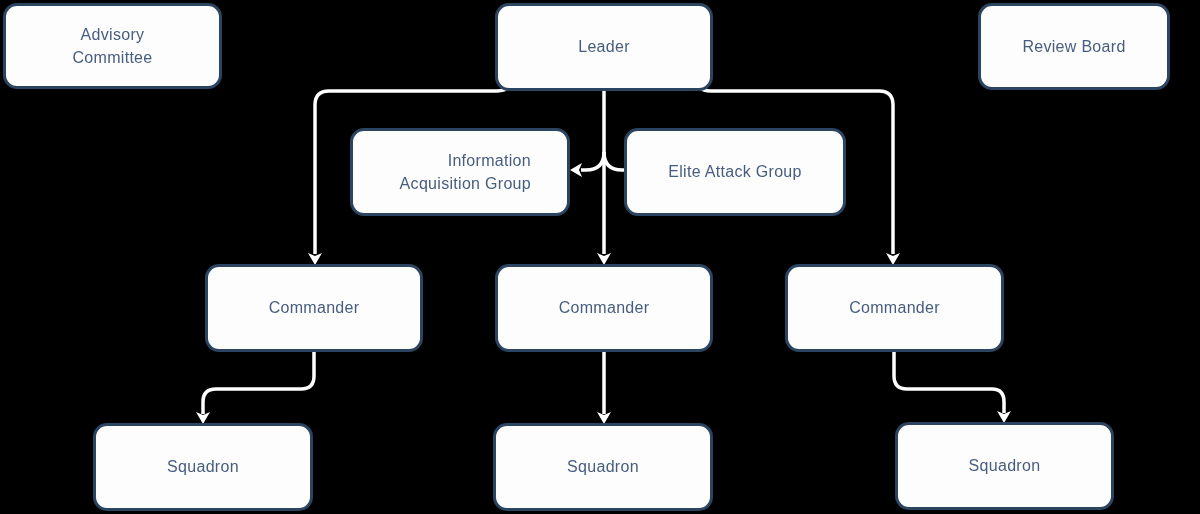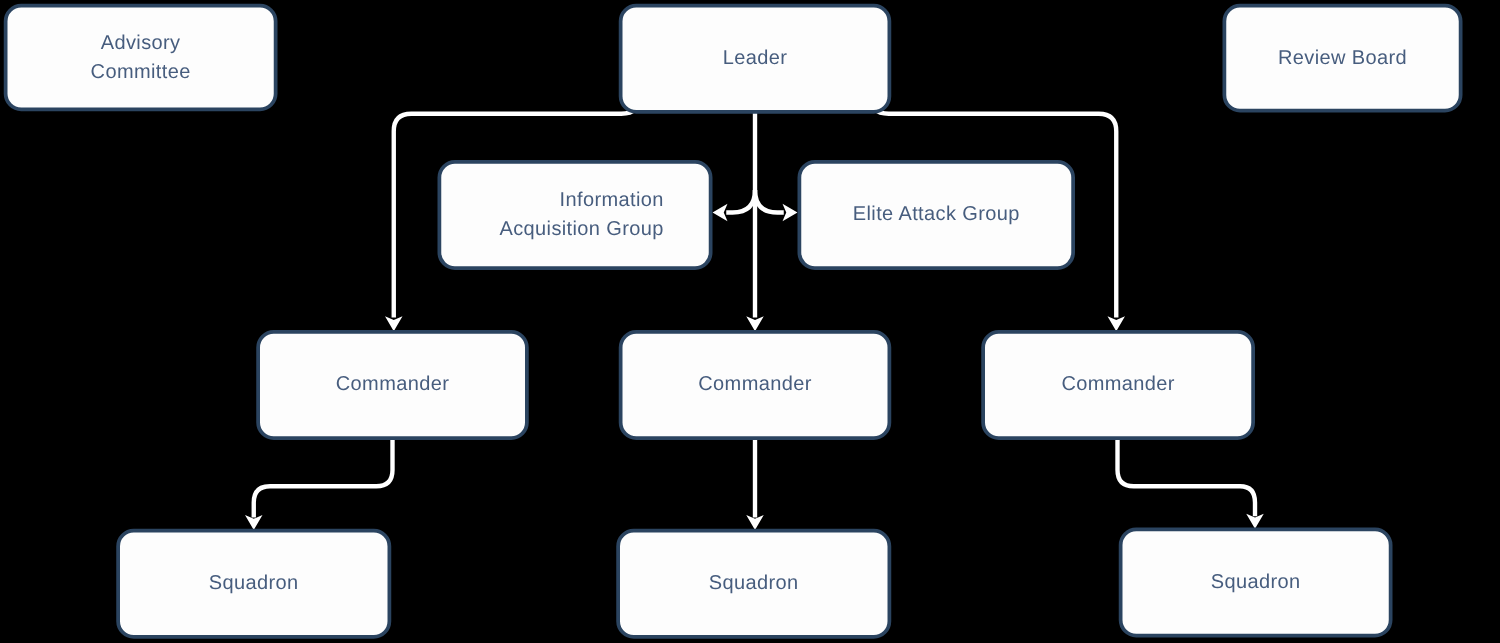--- a/index.html
+++ b/index.html
@@ -32,21 +32,21 @@
     line-height: 1.45;
     padding: 0 36px;
   }
   .node span { display: block; }
 
   
   .n-advisory   { left:   3px; top:   3px; width: 219px; height: 86px; }
   .n-leader     { left: 495px; top:   3px; width: 218px; height: 88px; text-align: center; }
   .n-review     { left: 978px; top:   3px; width: 192px; height: 87px; }
   .n-iag        { left: 350px; top: 128px; width: 220px; height: 88px; text-align: right; }
-  .n-eag        { left: 638px; top: 128px; width: 222px; height: 88px; }
+  .n-eag        { left: 624px; top: 128px; width: 222px; height: 88px; }
   .n-cmd-left   { left: 205px; top: 264px; width: 218px; height: 88px; }
   .n-cmd-center { left: 495px; top: 264px; width: 218px; height: 88px; }
   .n-cmd-right  { left: 785px; top: 264px; width: 219px; height: 88px; }
   .n-sq-left    { left:  93px; top: 423px; width: 220px; height: 88px; }
   .n-sq-center  { left: 493px; top: 423px; width: 220px; height: 88px; }
   .n-sq-right   { left: 895px; top: 422px; width: 219px; height: 88px; }
 
   .conn { stroke: #ffffff; stroke-width: 3.5; fill: none; }
   .arrowhead { fill: #ffffff; stroke: none; }
 </style>

